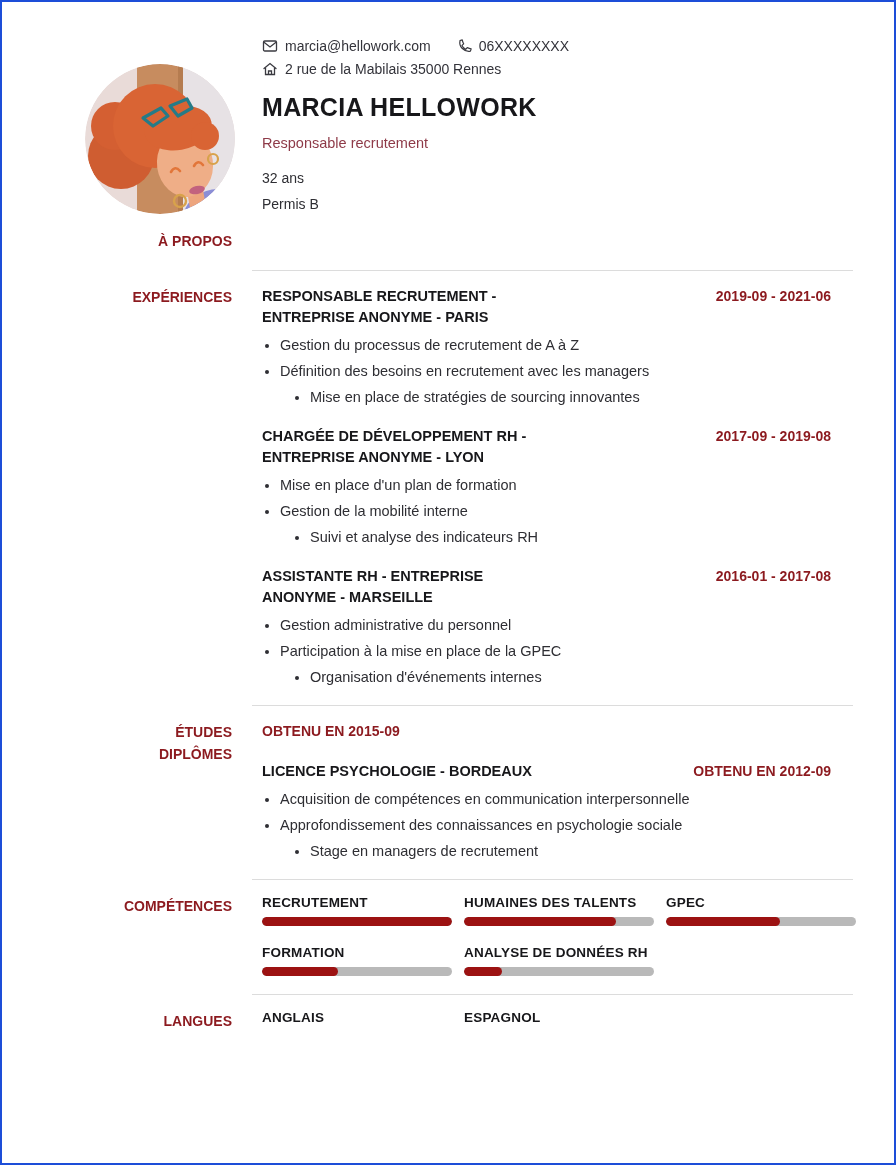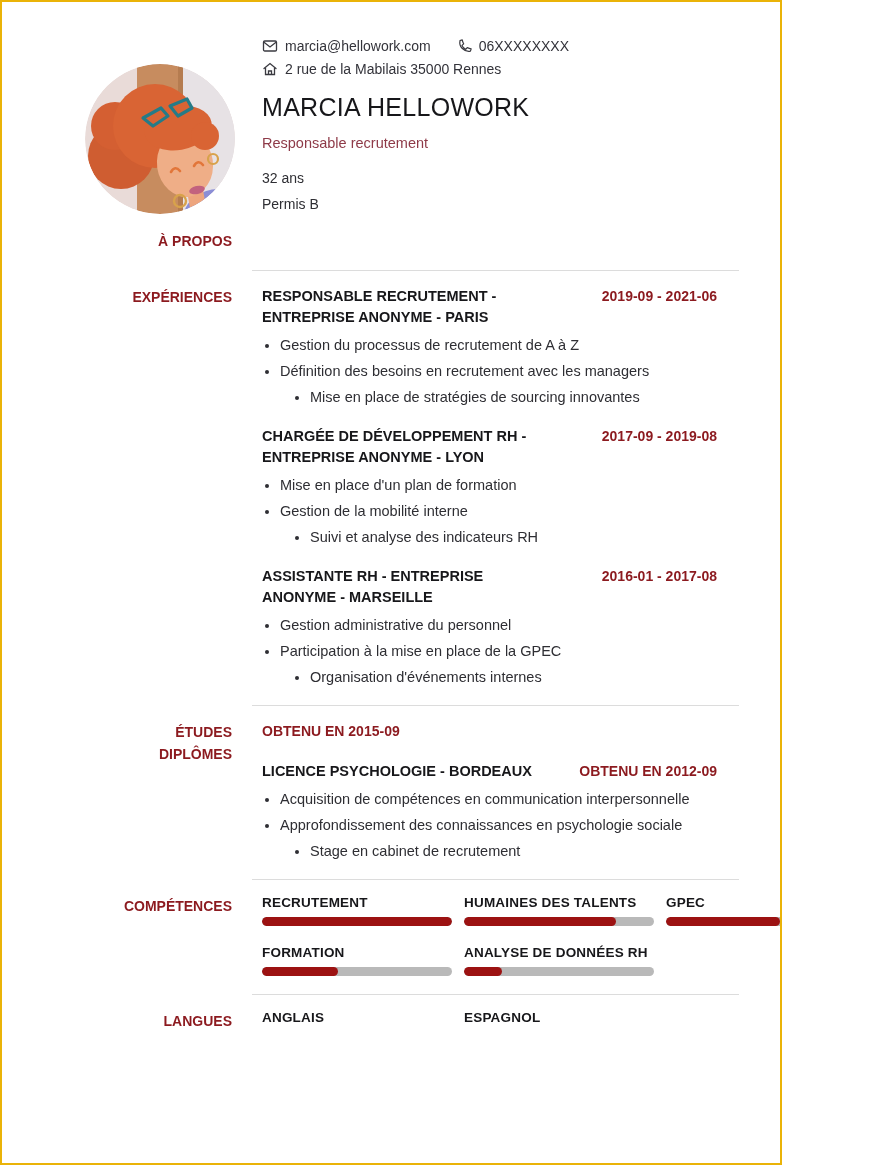--- a/index.html
+++ b/index.html
@@ -1,37 +1,37 @@
 <!DOCTYPE html>
 <html><head>
 <meta charset="utf-8">
 <style>
   html,body{margin:0;padding:0;background:#fff;}
   .page{
     position:relative;
-    width:782px;height:1165px;
+    width:896px;height:1165px;
     box-sizing:border-box;
-    border:2px solid #eab308;
+    border:2px solid #1d4ed8;
     background:#ffffff;
     font-family:"Liberation Sans", sans-serif;
     color:#2e2e33;
     overflow:hidden;
   }
   
   .avatar{
     position:absolute;left:83px;top:62px;width:150px;height:150px;
     border-radius:50%;overflow:hidden;
   }
   
   .header{margin:0 41px 0 260px;padding-top:36px;}
   .contact-line{display:flex;align-items:center;gap:26px;font-size:14px;color:#33333a;}
   .contact-line + .contact-line{margin-top:7px;}
   .contact-item{display:flex;align-items:center;gap:7px;}
   .cicon{flex:0 0 auto;display:block;}
-  .name{font-size:25px;font-weight:normal;color:#17171a;margin:16px 0 0;letter-spacing:.3px;}
+  .name{font-size:25px;font-weight:bold;color:#17171a;margin:16px 0 0;letter-spacing:.3px;}
   .job-title{margin-top:13px;font-size:14.5px;color:#8e3a48;}
   .meta-line{margin-top:5px;font-size:14px;line-height:21px;color:#2e2e33;}
   .meta-line.first{margin-top:17px;}
   
   .section{display:grid;grid-template-columns:230px 1fr;column-gap:30px;
            padding:15px 63px 18px 0;}
   .section-label{text-align:right;color:#8c1a1f;font-weight:bold;font-size:14px;line-height:22px;}
   .divider{height:1px;background:#dcdcdc;margin:0 41px 0 250px;}
   .about-text{font-size:14.5px;line-height:21.5px;margin:0;}
   
@@ -174,21 +174,21 @@
           </div>
         </div>
         <div class="tl-item">
           <div class="tl-head">
             <div class="tl-title">LICENCE PSYCHOLOGIE - BORDEAUX</div>
             <div class="tl-date">OBTENU EN 2012-09</div>
           </div>
           <ul class="tl-bullets">
             <li>Acquisition de compétences en communication interpersonnelle</li>
             <li>Approfondissement des connaissances en psychologie sociale</li>
-            <li>Stage en cabinet de recrutement</li>
+            <li>Stage en managers de recrutement</li>
           </ul>
         </div>
       </div>
   </div>
   <div class="divider"></div>
 
   <div class="section">
     <div class="section-label">COMPÉTENCES</div>
     <div id="skills-grid" class="bar-grid">
         <div class="bar-cell">

